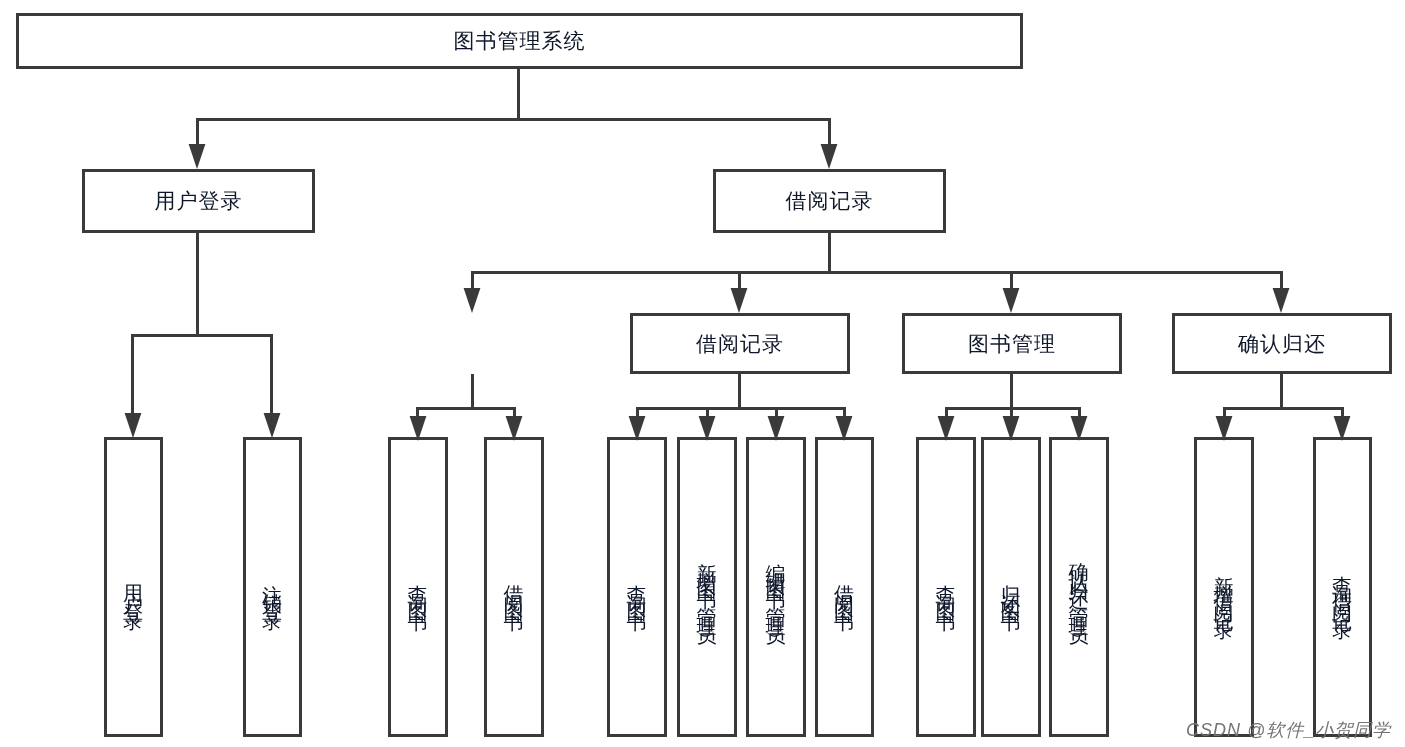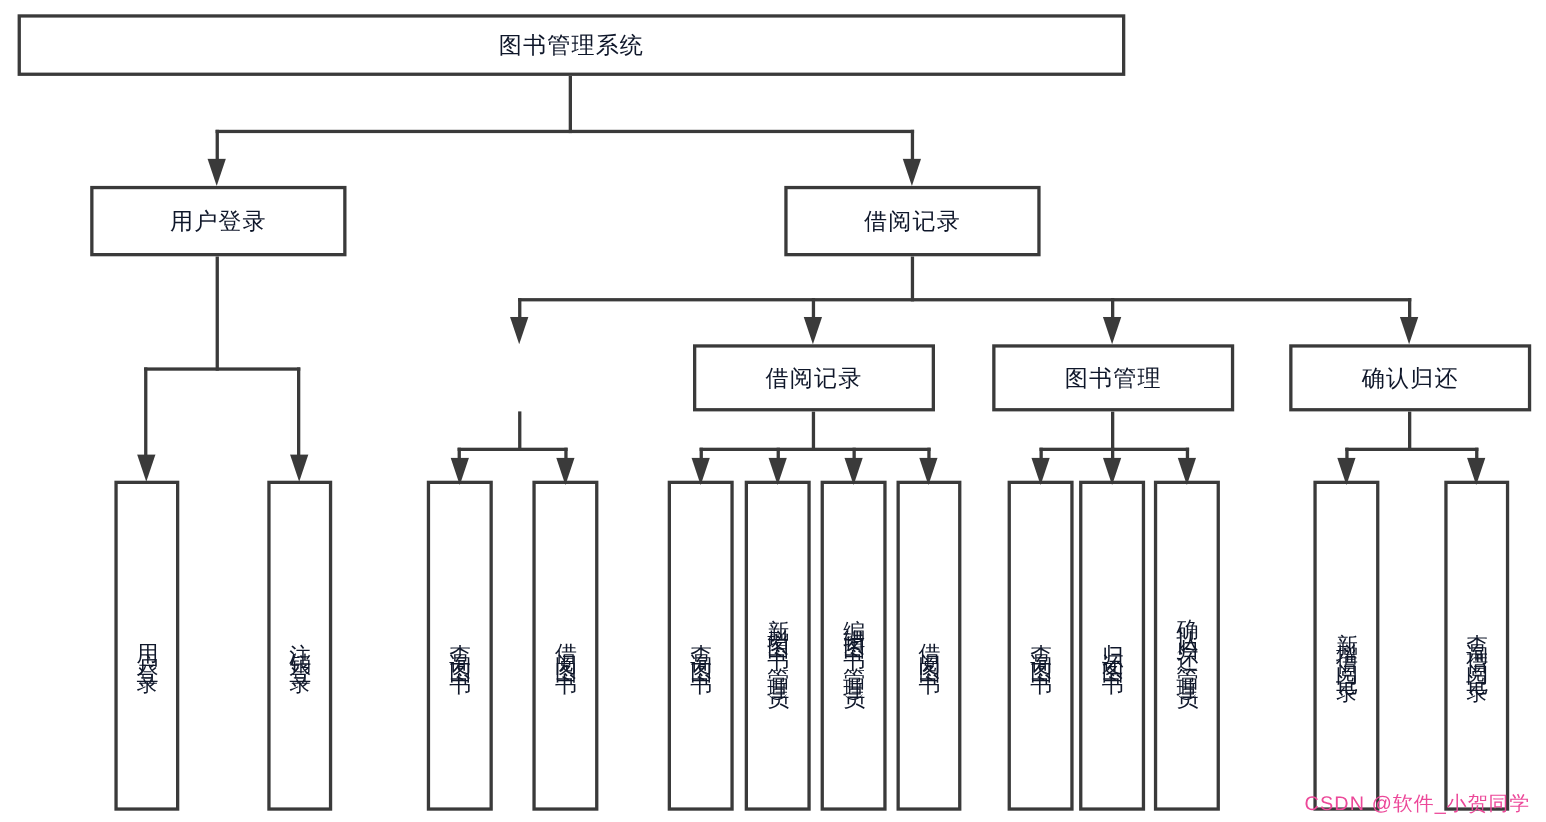--- a/index.html
+++ b/index.html
@@ -44,24 +44,25 @@
     position: absolute;
     width: 20px;
     height: 25px;
     background: #3a3a3a;
     clip-path: polygon(50% 100%, 8% 0, 92% 0);
     z-index: 3;
   }
   .watermark {
     position: absolute;
     font-size: 18px;
-    color: #ec4899;
+    color: #737373;
     white-space: nowrap;
     z-index: 5;
     letter-spacing: 1px;
+    font-style: italic;
   }
 </style>
 </head>
 <body>
 
 <div id="stage">
 
   <div class="box" style="left:16px;top:13px;width:1007px;height:56px">
     <span class="lbl">图书管理系统</span>
   </div>

